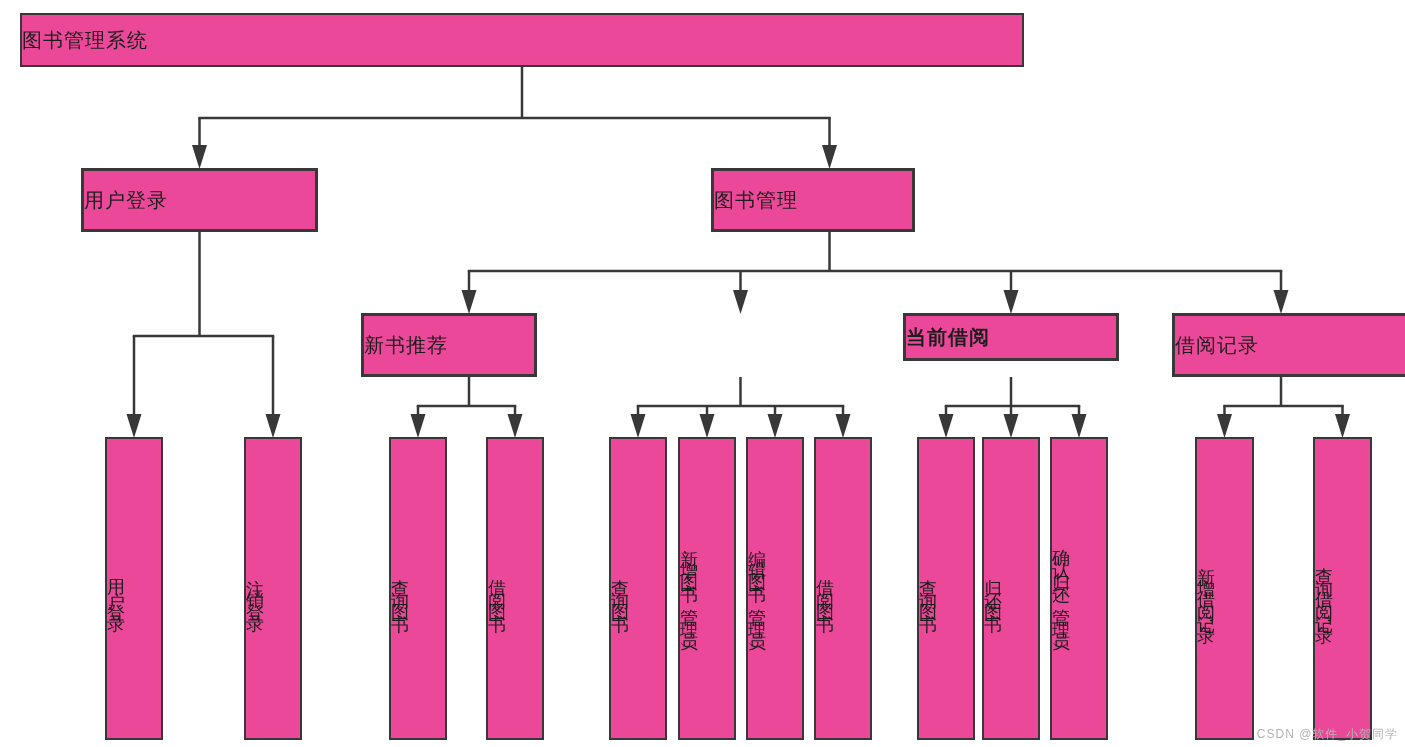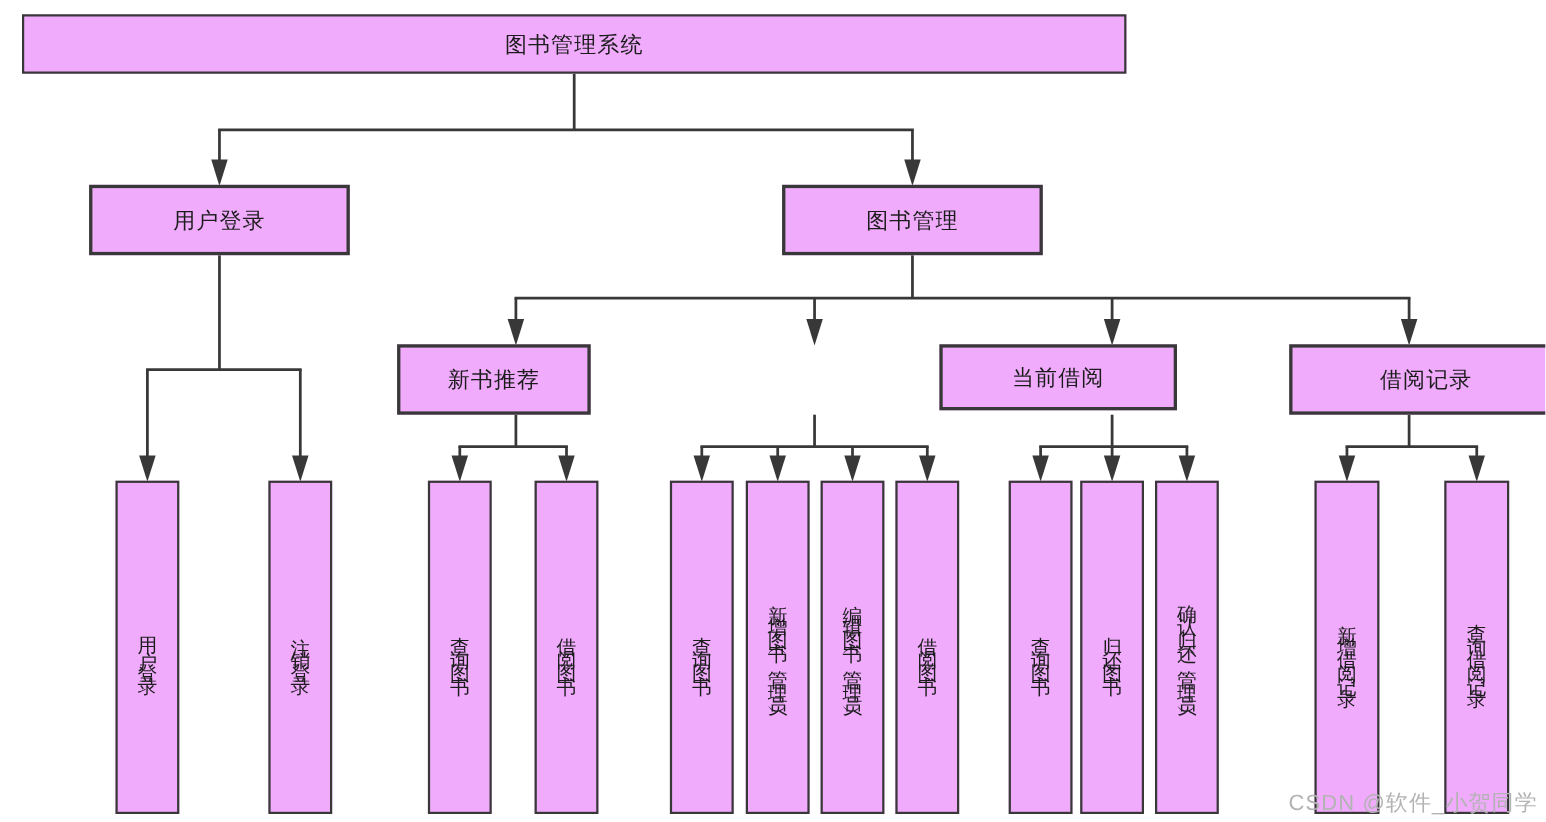--- a/index.html
+++ b/index.html
@@ -3,33 +3,33 @@
 <meta charset="utf-8">
 <style>
   html,body{margin:0;padding:0;background:#ffffff;}
   #canvas{
     position:relative;width:1405px;height:747px;background:#ffffff;overflow:hidden;
     font-family:"Liberation Sans","DejaVu Sans",sans-serif;
   }
   #connectors{position:absolute;left:0;top:0;z-index:1;}
   #nodes{position:absolute;left:0;top:0;width:100%;height:100%;z-index:2;}
   .node{
-    position:absolute;background:#f0abfc;border:3px solid #383838;box-sizing:border-box;
-    display:flex;align-items:center;justify-content:center;color:#1c1c1c;
+    position:absolute;background:#ec4899;border:3px solid #383838;box-sizing:border-box;
+    display:flex;align-items:center;color:#1c1c1c;
   }
   .node.h{font-size:20px;letter-spacing:1px;white-space:nowrap;}
   .node.root{border-width:2px;}
   .node.leaf{border-width:2px;}
   .node.leaf .vtext{
     writing-mode:vertical-rl;text-orientation:mixed;
     font-size:18px;line-height:1;letter-spacing:12px;
   }
   #watermark{
     position:absolute;right:7px;bottom:4px;z-index:3;
-    font-size:20px;color:#b3b3b3;letter-spacing:1px;white-space:nowrap;
+    font-size:12px;color:#b3b3b3;letter-spacing:1px;white-space:nowrap;
   }
 </style>
 </head>
 <body>
 
 <div id="canvas">
   <svg id="connectors" width="1405" height="747" viewBox="0 0 1405 747">
       <line x1="522" y1="67" x2="522" y2="118" stroke="#383838" stroke-width="2.5"></line>
       <line x1="198.25" y1="118" x2="830.75" y2="118" stroke="#383838" stroke-width="2.5"></line>
       <line x1="199.5" y1="118" x2="199.5" y2="148" stroke="#383838" stroke-width="2.5"></line>
@@ -89,21 +89,21 @@
       </div>
       <div class="node h" style="left: 81px; top: 168px; width: 237px; height: 64px;">
         <span>用户登录</span>
       </div>
       <div class="node leaf" style="left: 105px; top: 437px; width: 58px; height: 303px;">
         <span class="vtext">用户登录</span>
       </div>
       <div class="node leaf" style="left: 244px; top: 437px; width: 58px; height: 303px;">
         <span class="vtext">注销登录</span>
       </div>
-      <div class="node h" style="left: 711px; top: 168px; width: 237px; height: 64px;">
+      <div class="node h" style="left: 711px; top: 168px; width: 204px; height: 64px;">
         <span>图书管理</span>
       </div>
       <div class="node h" style="left: 361px; top: 313px; width: 176px; height: 64px;">
         <span>新书推荐</span>
       </div>
       <div class="node leaf" style="left: 389px; top: 437px; width: 58px; height: 303px;">
         <span class="vtext">查询图书</span>
       </div>
       <div class="node leaf" style="left: 486px; top: 437px; width: 58px; height: 303px;">
         <span class="vtext">借阅图书</span>
@@ -113,21 +113,21 @@
       </div>
       <div class="node leaf" style="left: 678px; top: 437px; width: 58px; height: 303px;">
         <span class="vtext">新增图书（管理员）</span>
       </div>
       <div class="node leaf" style="left: 746px; top: 437px; width: 58px; height: 303px;">
         <span class="vtext">编辑图书（管理员）</span>
       </div>
       <div class="node leaf" style="left: 814px; top: 437px; width: 58px; height: 303px;">
         <span class="vtext">借阅图书</span>
       </div>
-      <div class="node h" style="left: 854px; top: 313px; width: 216px; height: 60px;">
+      <div class="node h" style="left: 903px; top: 313px; width: 216px; height: 48px; font-weight: bold;">
         <span>当前借阅</span>
       </div>
       <div class="node leaf" style="left: 917px; top: 437px; width: 58px; height: 303px;">
         <span class="vtext">查询图书</span>
       </div>
       <div class="node leaf" style="left: 982px; top: 437px; width: 58px; height: 303px;">
         <span class="vtext">归还图书</span>
       </div>
       <div class="node leaf" style="left: 1050px; top: 437px; width: 58px; height: 303px;">
         <span class="vtext">确认归还（管理员）</span>

